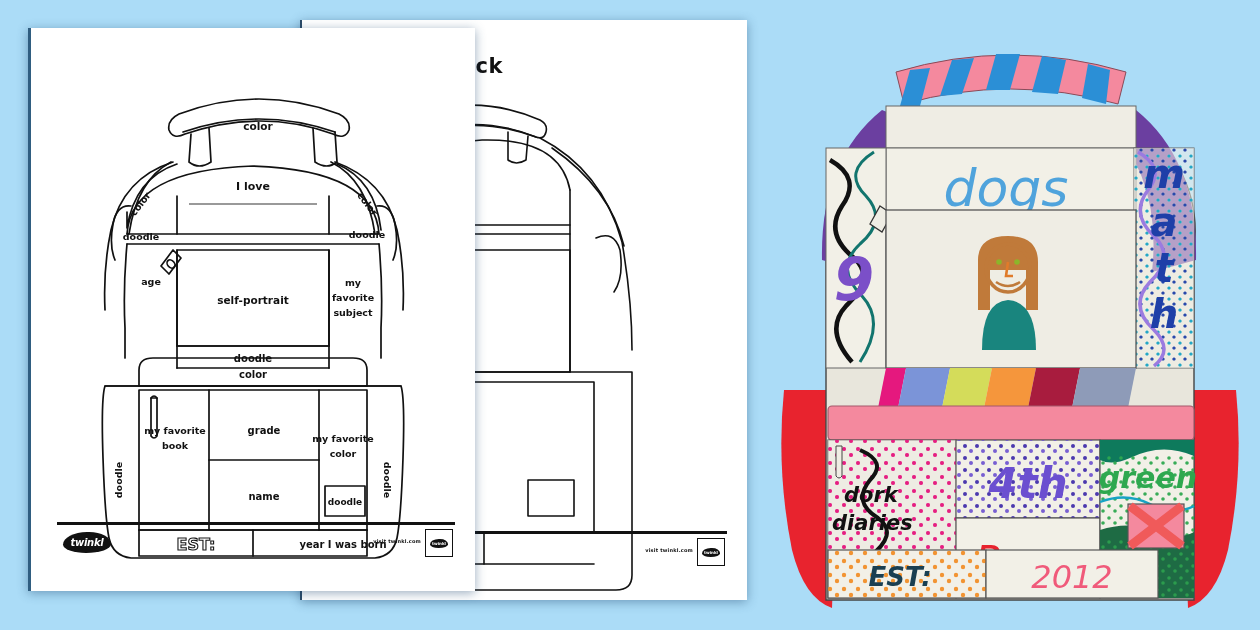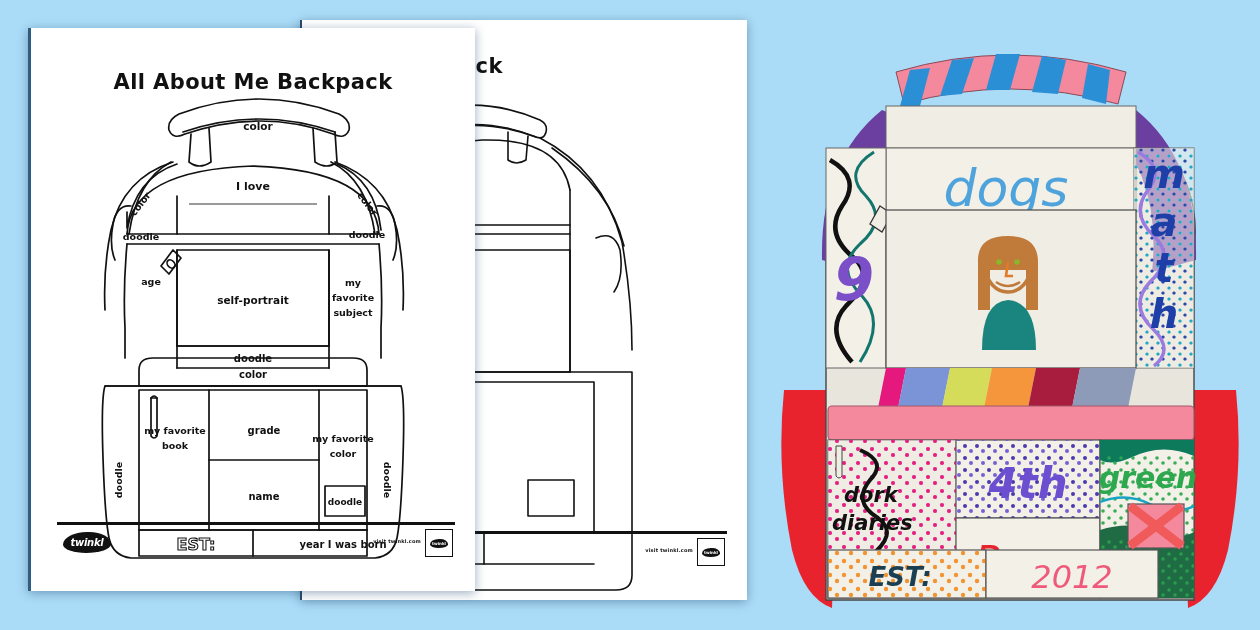--- a/index.html
+++ b/index.html
@@ -117,21 +117,20 @@
         <div class="twinkl-url">visit twinkl.com</div>
         <div class="twinkl-badge">
           <div class="blob">twinkl</div>
         </div>
       </div>
     </div>
   </div>
 
   <div class="sheet sheet-front">
     <div class="sheet-inner">
-      <div class="ws-title">All About Me Backpack</div>
 
       <svg class="ws-svg" width="444" height="563" viewBox="0 0 444 563">
         <g fill="none" stroke="#111" stroke-width="1.7" stroke-linejoin="round" stroke-linecap="round">
 
           <path d="M148 86 Q 228 56 308 86 Q 320 92 318 102 Q 314 112 302 106 Q 230 80 154 106 Q 142 112 138 102 Q 136 92 148 86 Z"></path>
           <path d="M152 104 Q 228 78 304 104"></path>
 
           <path d="M160 106 L158 134 Q 168 142 180 134 L178 100"></path>
           <path d="M282 100 L284 134 Q 296 142 306 134 L304 104"></path>
 

